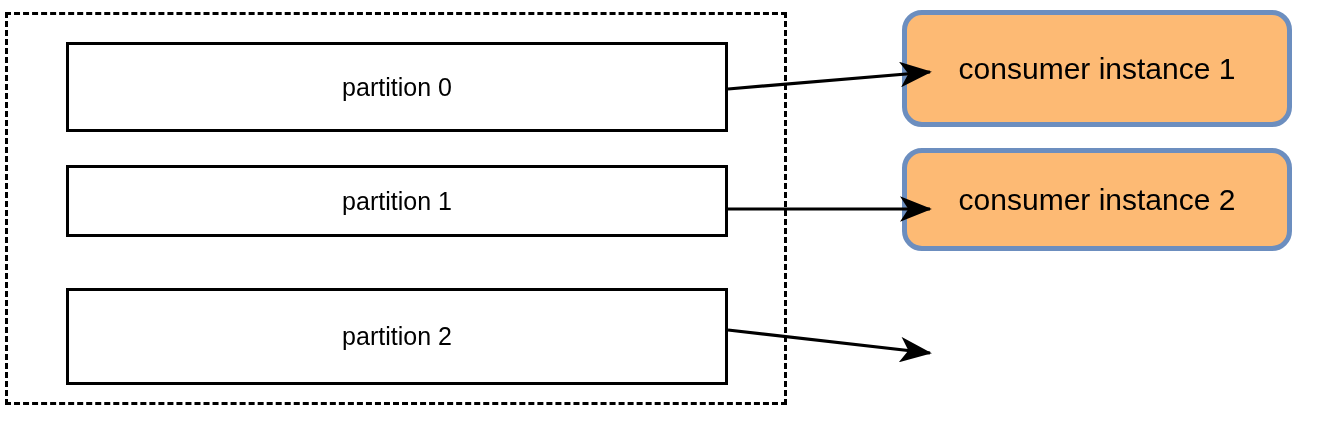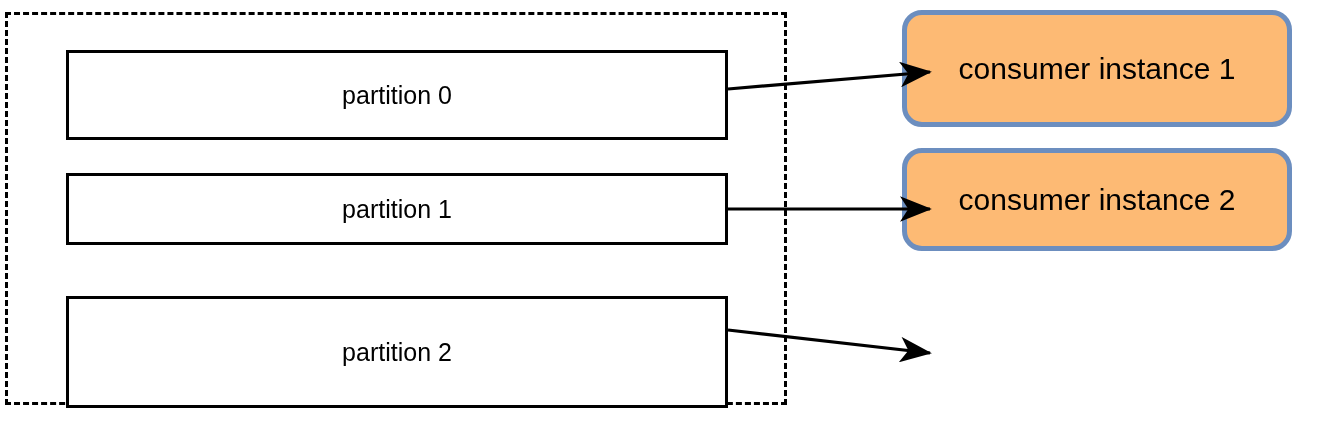--- a/index.html
+++ b/index.html
@@ -33,25 +33,24 @@
   .partition-box {
     position: absolute;
     left: 66px;
     width: 662px;
     box-sizing: border-box;
     border: 3px solid #000000;
     background: #ffffff;
     display: flex;
     align-items: center;
     justify-content: center;
-    margin-top: 8px;
   }
   #partition-box-0 { top: 42px;  height: 90px; }
   #partition-box-1 { top: 165px; height: 72px; }
-  #partition-box-2 { top: 288px; height: 112px; }
+  #partition-box-2 { top: 288px; height: 97px; }
   .partition-label {
     font-family: "Liberation Sans", sans-serif;
     font-size: 25px;
     line-height: 1;
     color: #000000;
     white-space: nowrap;
   }
   
   .consumer-box {
     position: absolute;

